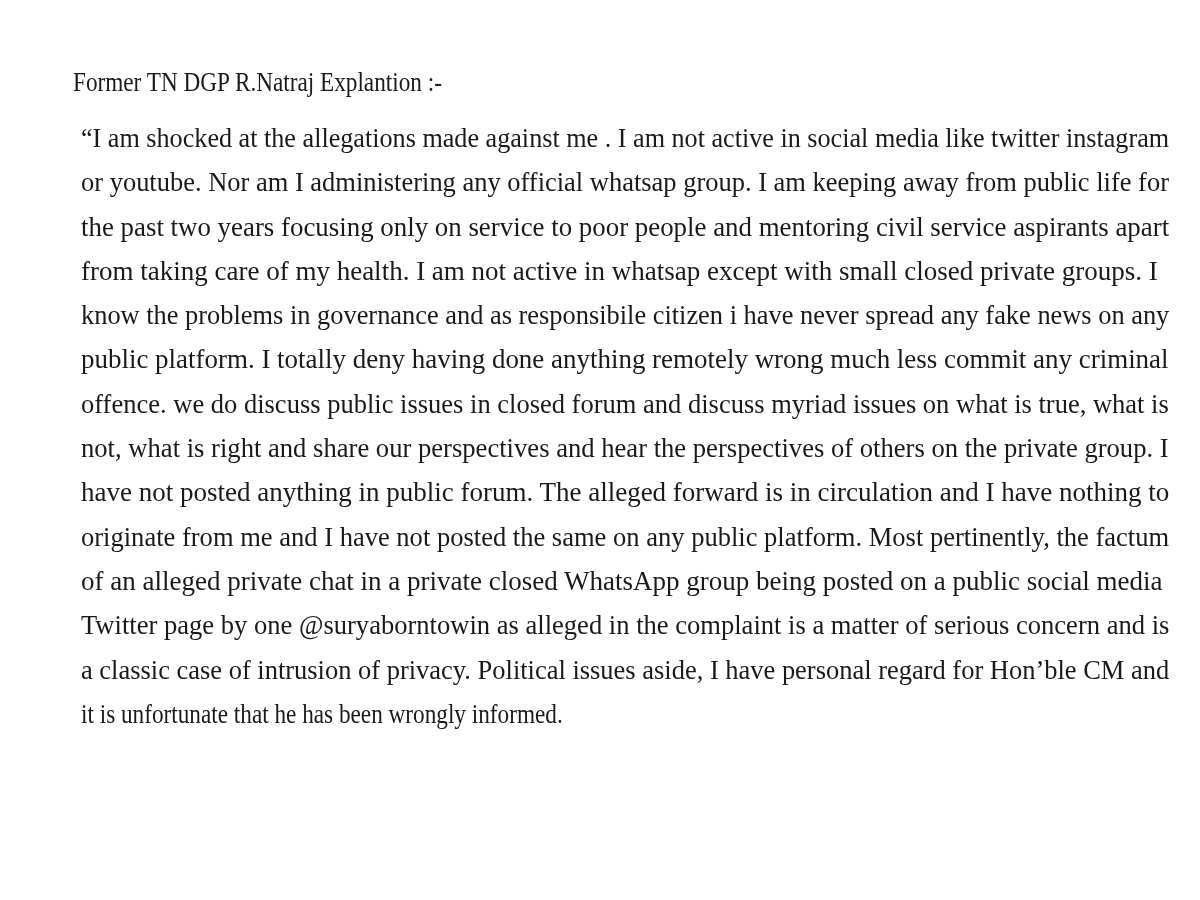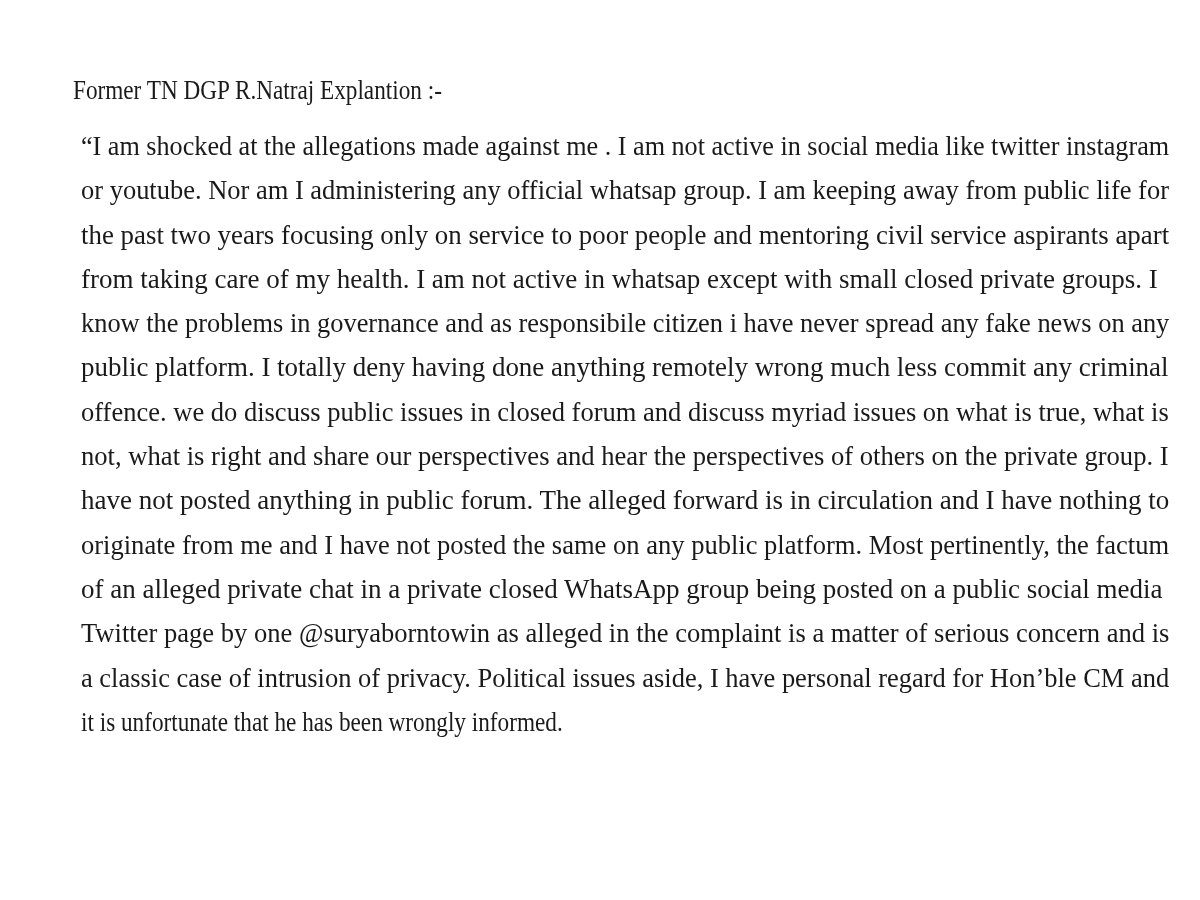--- a/index.html
+++ b/index.html
@@ -11,21 +11,21 @@
       width: 1200px;
       height: 900px;
       position: relative;
       overflow: hidden;
       font-family: "Liberation Serif", "DejaVu Serif", serif;
       color: #1a1a1a;
     }
     .doc {
       position: absolute;
       left: 73px;
-      top: 72px;
+      top: 64px;
       width: 1088px;
       font-family: Liberation Serif, serif;
     }
     .heading {
       font-size: 27px;
       line-height: 36px;
       height: 36px;
       white-space: nowrap;
       transform: scaleX(0.86);
       transform-origin: left center;

